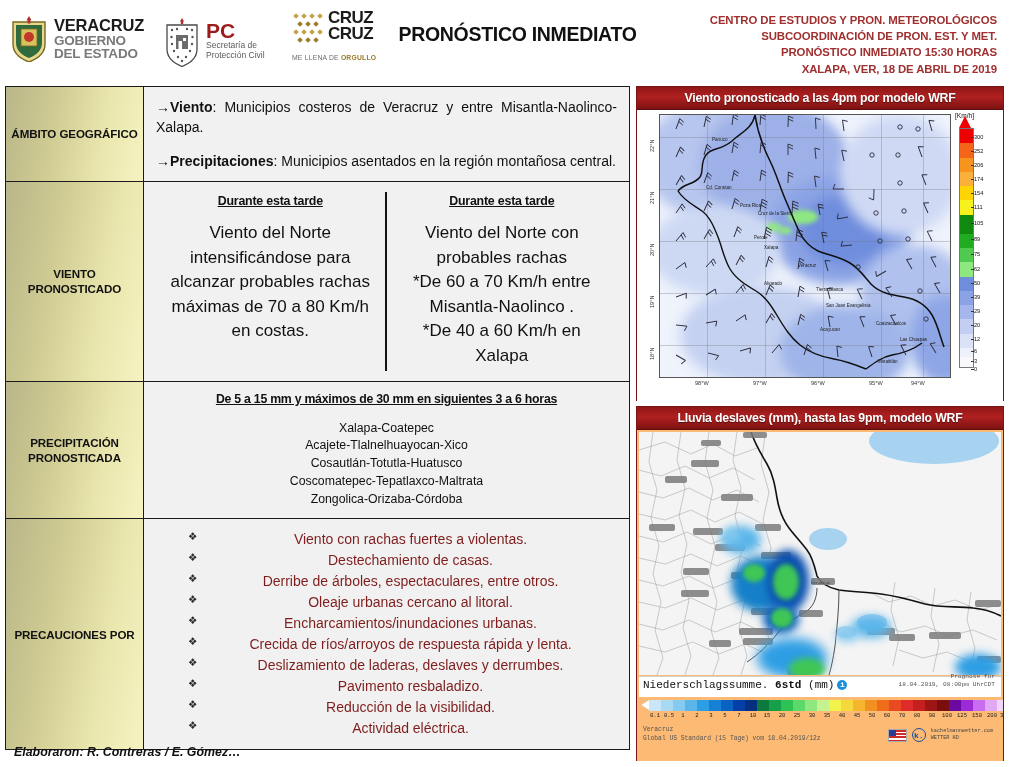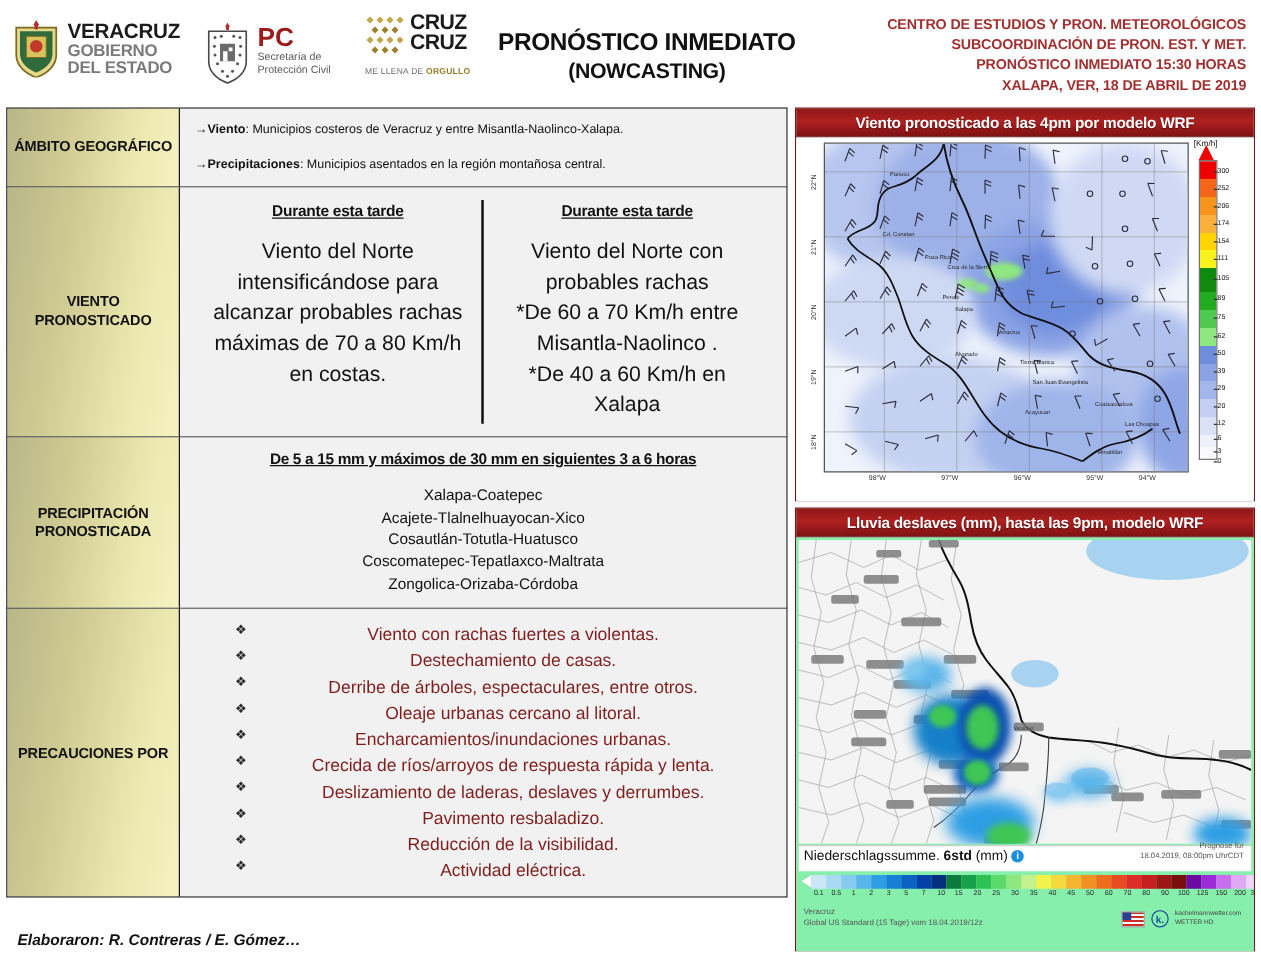--- a/index.html
+++ b/index.html
@@ -143,21 +143,21 @@
   }
   .rowbody {
     flex: 1 1 auto;
     padding: 10px 12px;
     box-sizing: border-box;
     background: #f1f1f1;
   }
 
   
   .geo-line {
-    font-size: 10px;
+    font-size: 14px;
     color: #111;
     text-align: justify;
     text-justify: inter-word;
     line-height: 1.45;
   }
   .geo-line .arrow { font-weight: bold; }
   .geo-line b { font-weight: bold; }
   .geo-gap { height: 13px; }
 
   
@@ -256,21 +256,21 @@
     border-bottom: 1px solid #5e0d0d;
     text-shadow: 0 1px 1px rgba(0,0,0,.5);
   }
 
   .map-area {
     position: relative;
     width: 100%;
     overflow: hidden;
   }
   .panel-wind .map-area { height: 291px; background: #ffffff; }
-  .panel-rain .map-area { height: 331px; background: #86efac; }
+  .panel-rain .map-area { height: 331px; background: #fdba74; font-family: Liberation Mono, monospace; }
 
   
   .wm-frame {
     position: absolute;
     left: 22px; top: 4px;
     width: 290px; height: 262px;
     border: 1px solid #555;
     background: #eef3fc;
     overflow: hidden;
   }
@@ -533,21 +533,20 @@
     </div>
     <div class="vera-words">
       <div class="w1">CRUZ</div>
       <div class="w2">CRUZ</div>
     </div>
     <div class="vera-slogan"><span>ME LLENA DE </span><b>ORGULLO</b></div>
   </div>
 
   <div class="main-title">
     <div>PRONÓSTICO INMEDIATO</div>
-    <div class="sub">(NOWCASTING)</div>
   </div>
 
   <div class="org-block">
     <div>CENTRO  DE ESTUDIOS Y PRON.  METEOROLÓGICOS</div>
     <div>SUBCOORDINACIÓN  DE PRON.   EST. Y MET.</div>
     <div>PRONÓSTICO  INMEDIATO 15:30 HORAS</div>
     <div>XALAPA,  VER, 18 DE ABRIL DE 2019</div>
   </div>
 </div>
 

